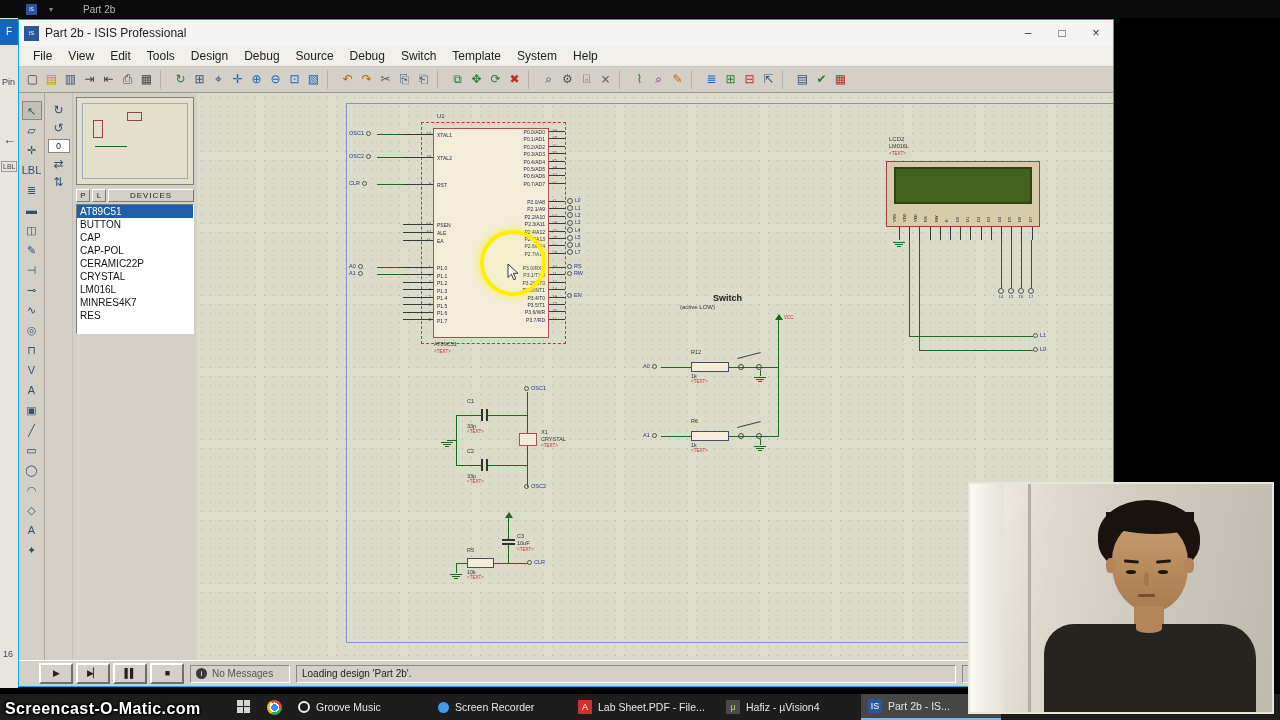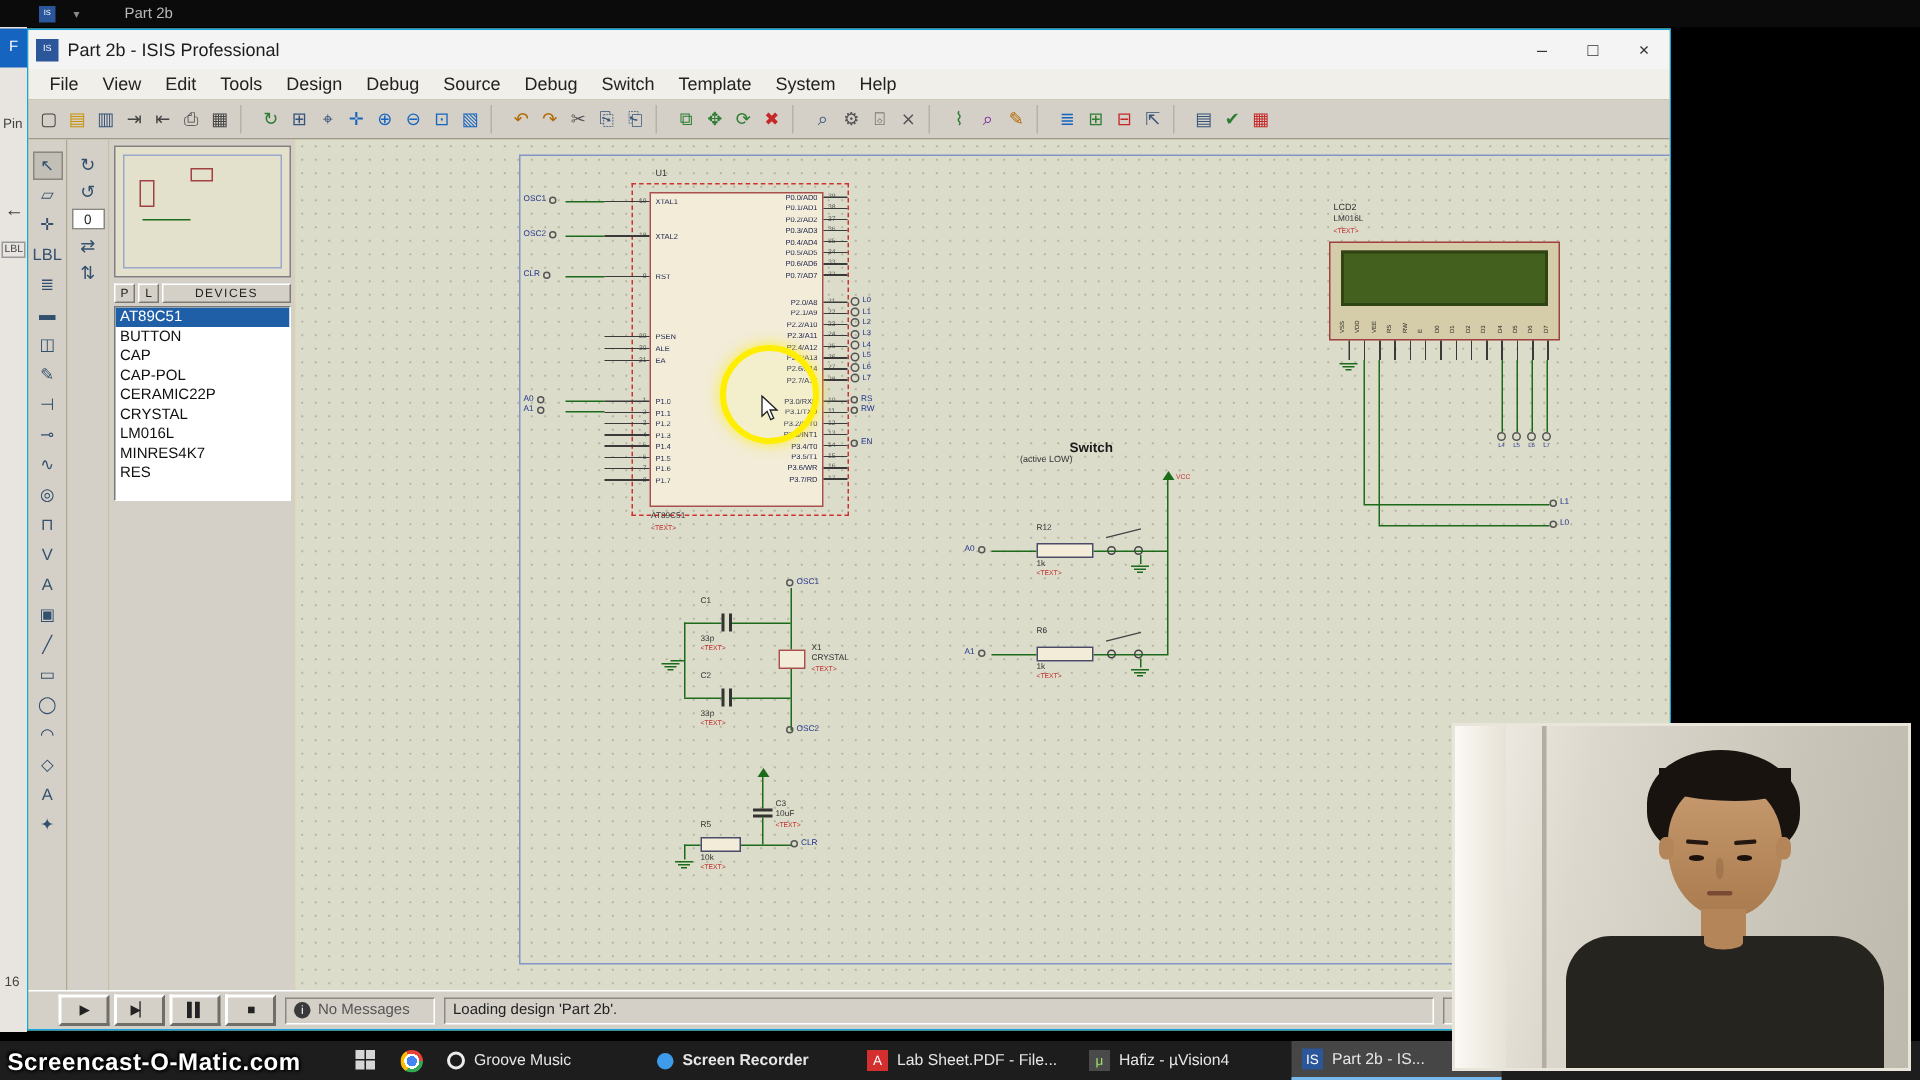--- a/index.html
+++ b/index.html
@@ -685,21 +685,21 @@
           <i></i>
         </span>
     </div>
     <div class="tk-item">
       <span class="chrome-ico"></span>
     </div>
     <div class="tk-item" style="width:138px;">
       <span class="tk-ico ico-groove"></span>
       <span>Groove Music</span>
     </div>
-    <div class="tk-item" style="width:138px;font-weight:bold;">
+    <div class="tk-item" style="width:138px;">
       <span class="tk-ico ico-rec"></span>
       <span>Screen Recorder</span>
     </div>
     <div class="tk-item" style="width:146px;">
       <span class="tk-ico ico-pdf">A</span>
       <span>Lab Sheet.PDF - File...</span>
     </div>
     <div class="tk-item" style="width:140px;">
       <span class="tk-ico ico-uv">μ</span>
       <span>Hafiz  - µVision4</span>

